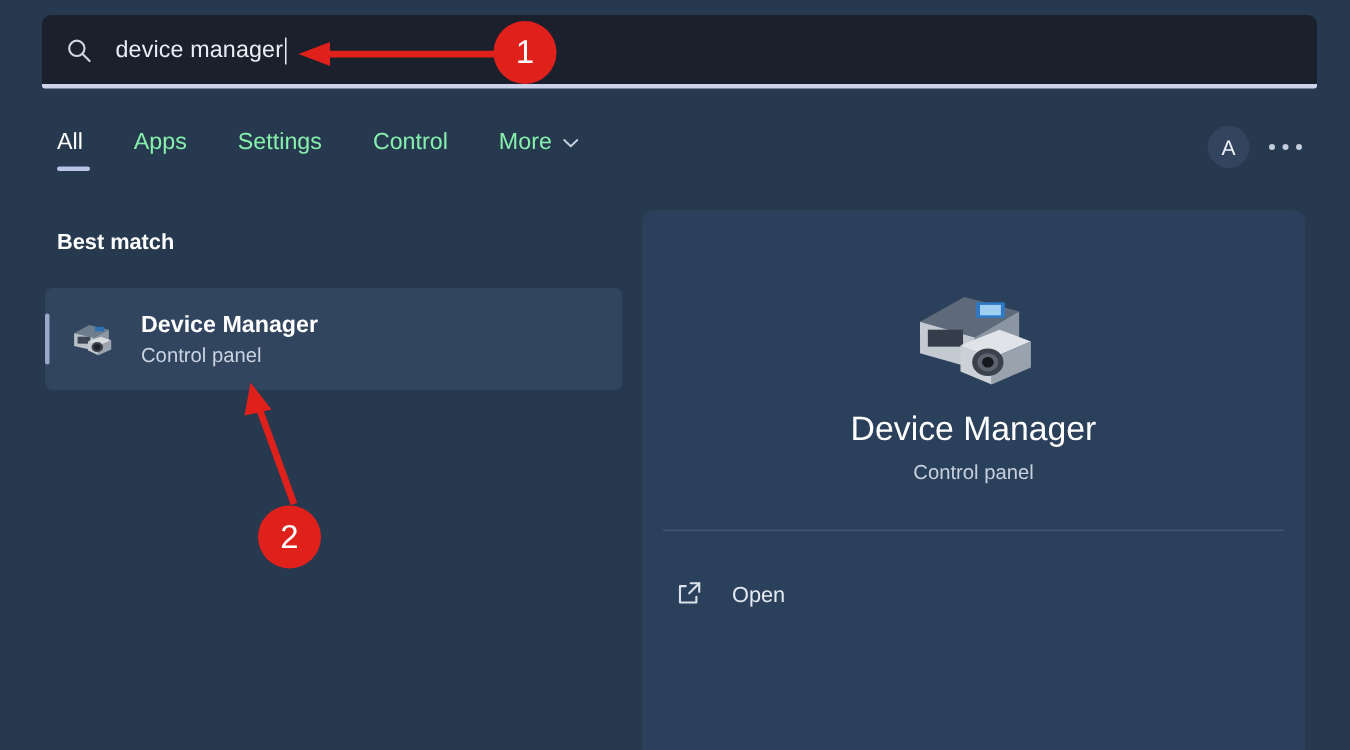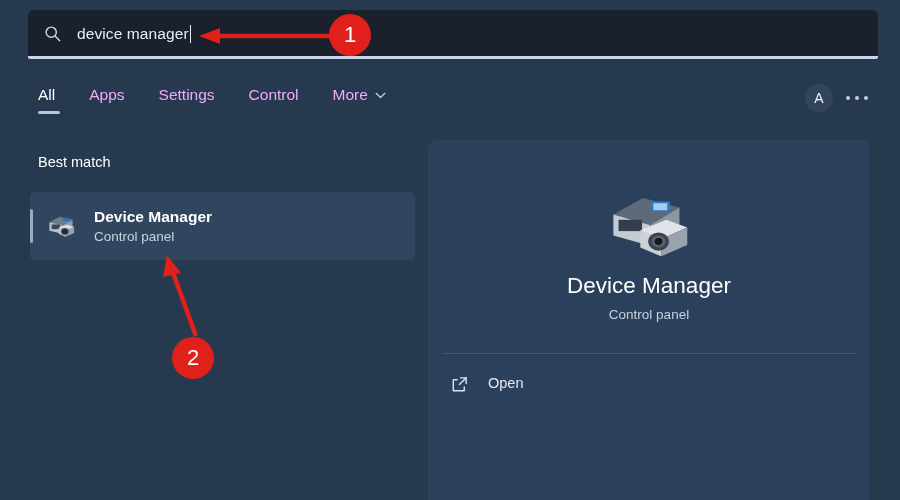--- a/index.html
+++ b/index.html
@@ -70,21 +70,21 @@
     left: 38px;
     top: 84px;
     display: flex;
     align-items: flex-start;
     gap: 0;
   }
   .tab {
     position: relative;
     padding: 2px 18px 10px 0;
     margin-right: 16px;
-    color: #f0abfc;
+    color: #86efac;
     font-size: 15.5px;
     cursor: default;
     white-space: nowrap;
   }
   .tab.active {
     color: #ffffff;
   }
   .tab .tab-underline {
     position: absolute;
     left: 0;
@@ -139,21 +139,21 @@
     display: block;
   }
 
   
   #best-match-label {
     position: absolute;
     left: 38px;
     top: 154px;
     color: #ffffff;
     font-size: 14.5px;
-    font-weight: normal;
+    font-weight: bold;
   }
   #result-item {
     position: absolute;
     left: 30px;
     top: 192px;
     width: 385px;
     height: 68px;
     background: #31455f;
     border-radius: 5px;
     display: flex;
@@ -233,21 +233,21 @@
     top: 213px;
     width: 414px;
     height: 1px;
     background: #41566f;
   }
   #open-action {
     position: absolute;
     left: 22px;
     top: 235px;
     display: flex;
-    align-items: flex-start;
+    align-items: flex-end;
     gap: 19px;
     height: 30px;
   }
   #open-icon {
     width: 19px;
     height: 19px;
   }
   #open-label {
     color: #e4eaf3;
     font-size: 14.5px;

